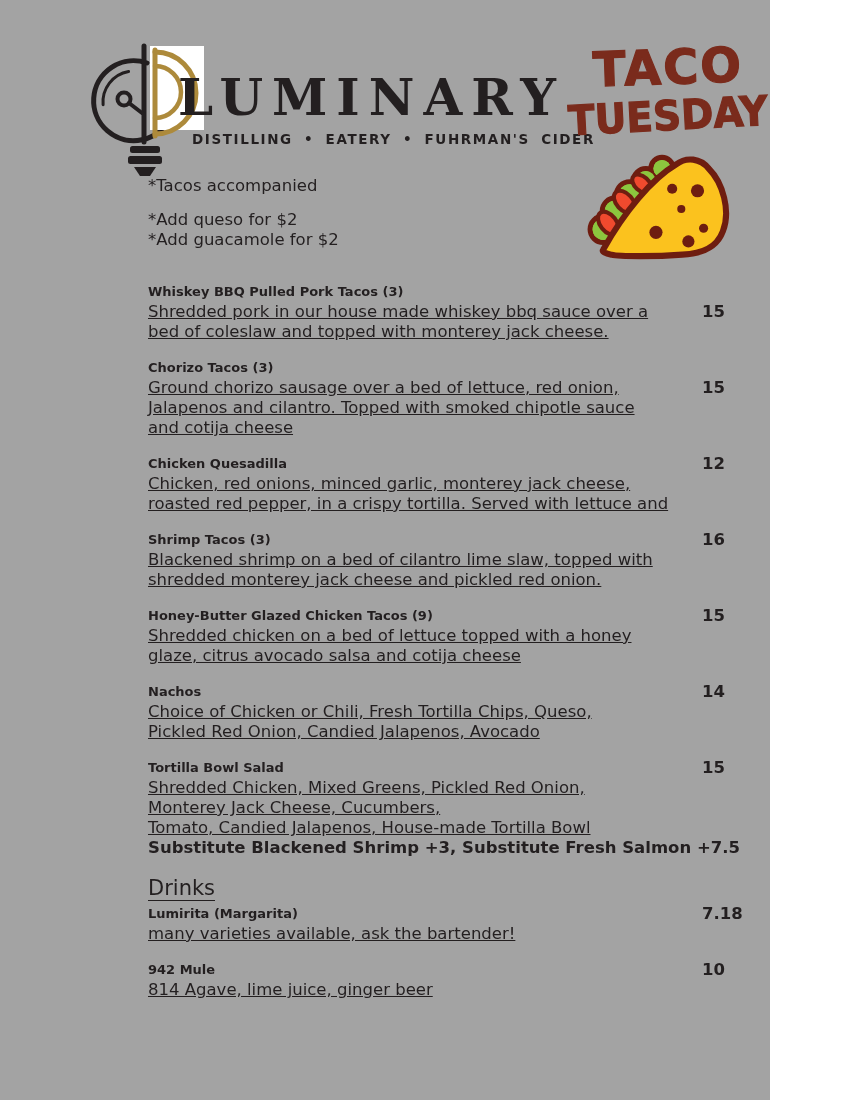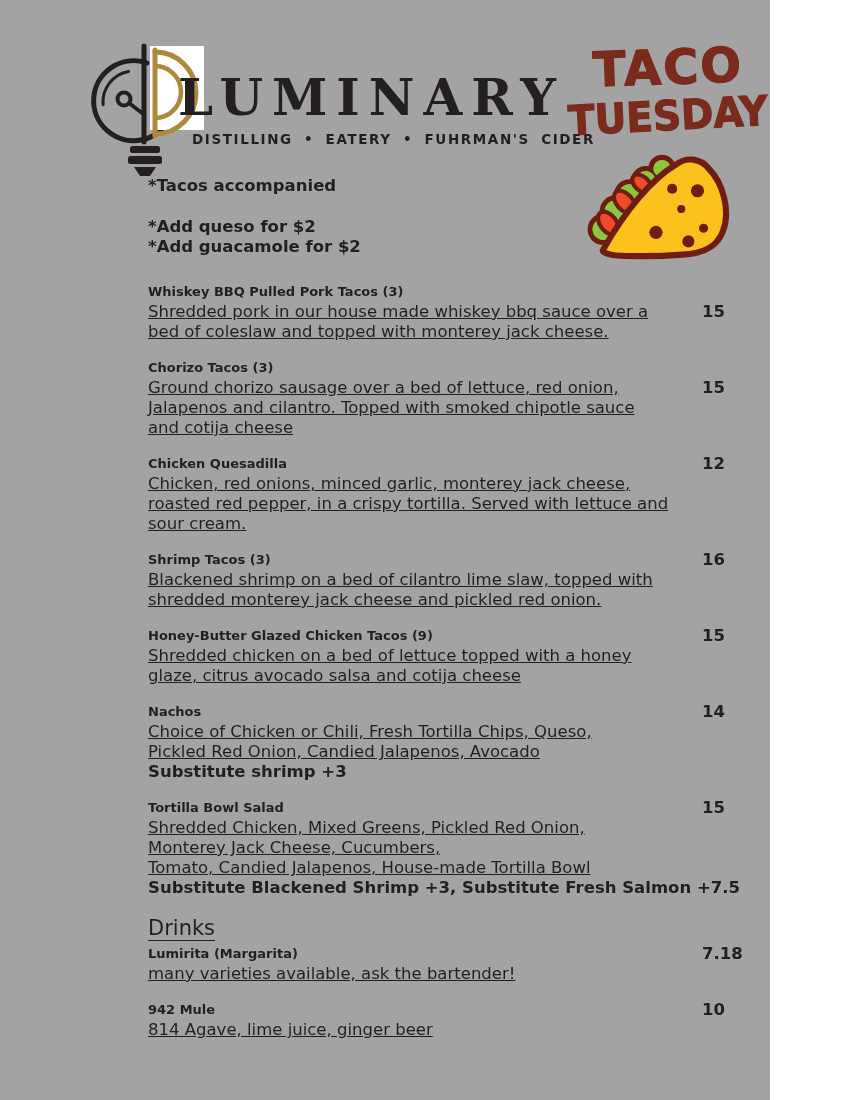--- a/index.html
+++ b/index.html
@@ -24,22 +24,22 @@
   .event-line1{
     font-size:48px;font-weight:800;letter-spacing:2px;line-height:50px;
     transform:rotate(-2deg);-webkit-text-stroke:1.2px #7A2B1C;
   }
   .event-line2{
     font-size:41px;font-weight:800;letter-spacing:0;line-height:44px;margin-top:2px;
     transform:rotate(-3deg) scaleX(0.95);-webkit-text-stroke:1.2px #7A2B1C;
   }
   .taco-art{position:absolute;left:583px;top:150px;}
   
-  .intro{position:absolute;left:148px;top:176px;font-size:16.5px;line-height:20px;font-weight:bold;}
-  .intro .addons{margin-top:21px;}
+  .intro{position:absolute;left:148px;top:176px;font-size:16.5px;line-height:20px;}
+  .intro .addons{margin-top:14px;}
   .intro div{white-space:nowrap;}
   
   .menu{position:absolute;left:148px;top:282px;width:660px;}
   .item{position:relative;margin-bottom:16px;}
   .item-title{font-weight:700;font-size:13px;line-height:20px;white-space:nowrap;}
   .item-desc{font-size:16.5px;line-height:20px;white-space:nowrap;text-decoration:underline;}
   .item-note{font-weight:700;font-size:16.5px;line-height:20px;white-space:nowrap;}
   .item-price{position:absolute;left:554px;top:0;font-weight:700;font-size:16.5px;line-height:20px;}
   .item-price.on-desc{top:20px;}
   
@@ -141,21 +141,20 @@
       <div class="item-desc">Ground chorizo sausage over a bed of lettuce, red onion,</div>
       <div class="item-desc">Jalapenos and cilantro. Topped with smoked chipotle sauce</div>
       <div class="item-desc">and cotija cheese</div>
       <div class="item-price on-desc">15</div>
     </div>
 
     <div class="item">
       <div class="item-title">Chicken Quesadilla</div>
       <div class="item-desc">Chicken, red onions, minced garlic, monterey jack cheese,</div>
       <div class="item-desc">roasted red pepper, in a crispy tortilla. Served with lettuce and</div>
-      <div class="item-desc">sour cream.</div>
       <div class="item-price">12</div>
     </div>
 
     <div class="item">
       <div class="item-title">Shrimp Tacos (3)</div>
       <div class="item-desc">Blackened shrimp on a bed of cilantro lime slaw, topped with</div>
       <div class="item-desc">shredded monterey jack cheese and pickled red onion.</div>
       <div class="item-price">16</div>
     </div>
 
@@ -163,21 +162,20 @@
       <div class="item-title">Honey-Butter Glazed Chicken Tacos (9)</div>
       <div class="item-desc">Shredded chicken on a bed of lettuce topped with a honey</div>
       <div class="item-desc">glaze, citrus avocado salsa and cotija cheese</div>
       <div class="item-price">15</div>
     </div>
 
     <div class="item">
       <div class="item-title">Nachos</div>
       <div class="item-desc">Choice of Chicken or Chili, Fresh Tortilla Chips, Queso,</div>
       <div class="item-desc">Pickled Red Onion, Candied Jalapenos, Avocado</div>
-      <div class="item-note">Substitute shrimp +3</div>
       <div class="item-price">14</div>
     </div>
 
     <div class="item">
       <div class="item-title">Tortilla Bowl Salad</div>
       <div class="item-desc">Shredded Chicken, Mixed Greens, Pickled Red Onion,</div>
       <div class="item-desc">Monterey Jack Cheese, Cucumbers,</div>
       <div class="item-desc">Tomato, Candied Jalapenos, House-made Tortilla Bowl</div>
       <div class="item-note">Substitute Blackened Shrimp +3, Substitute Fresh Salmon +7.5</div>
       <div class="item-price">15</div>

